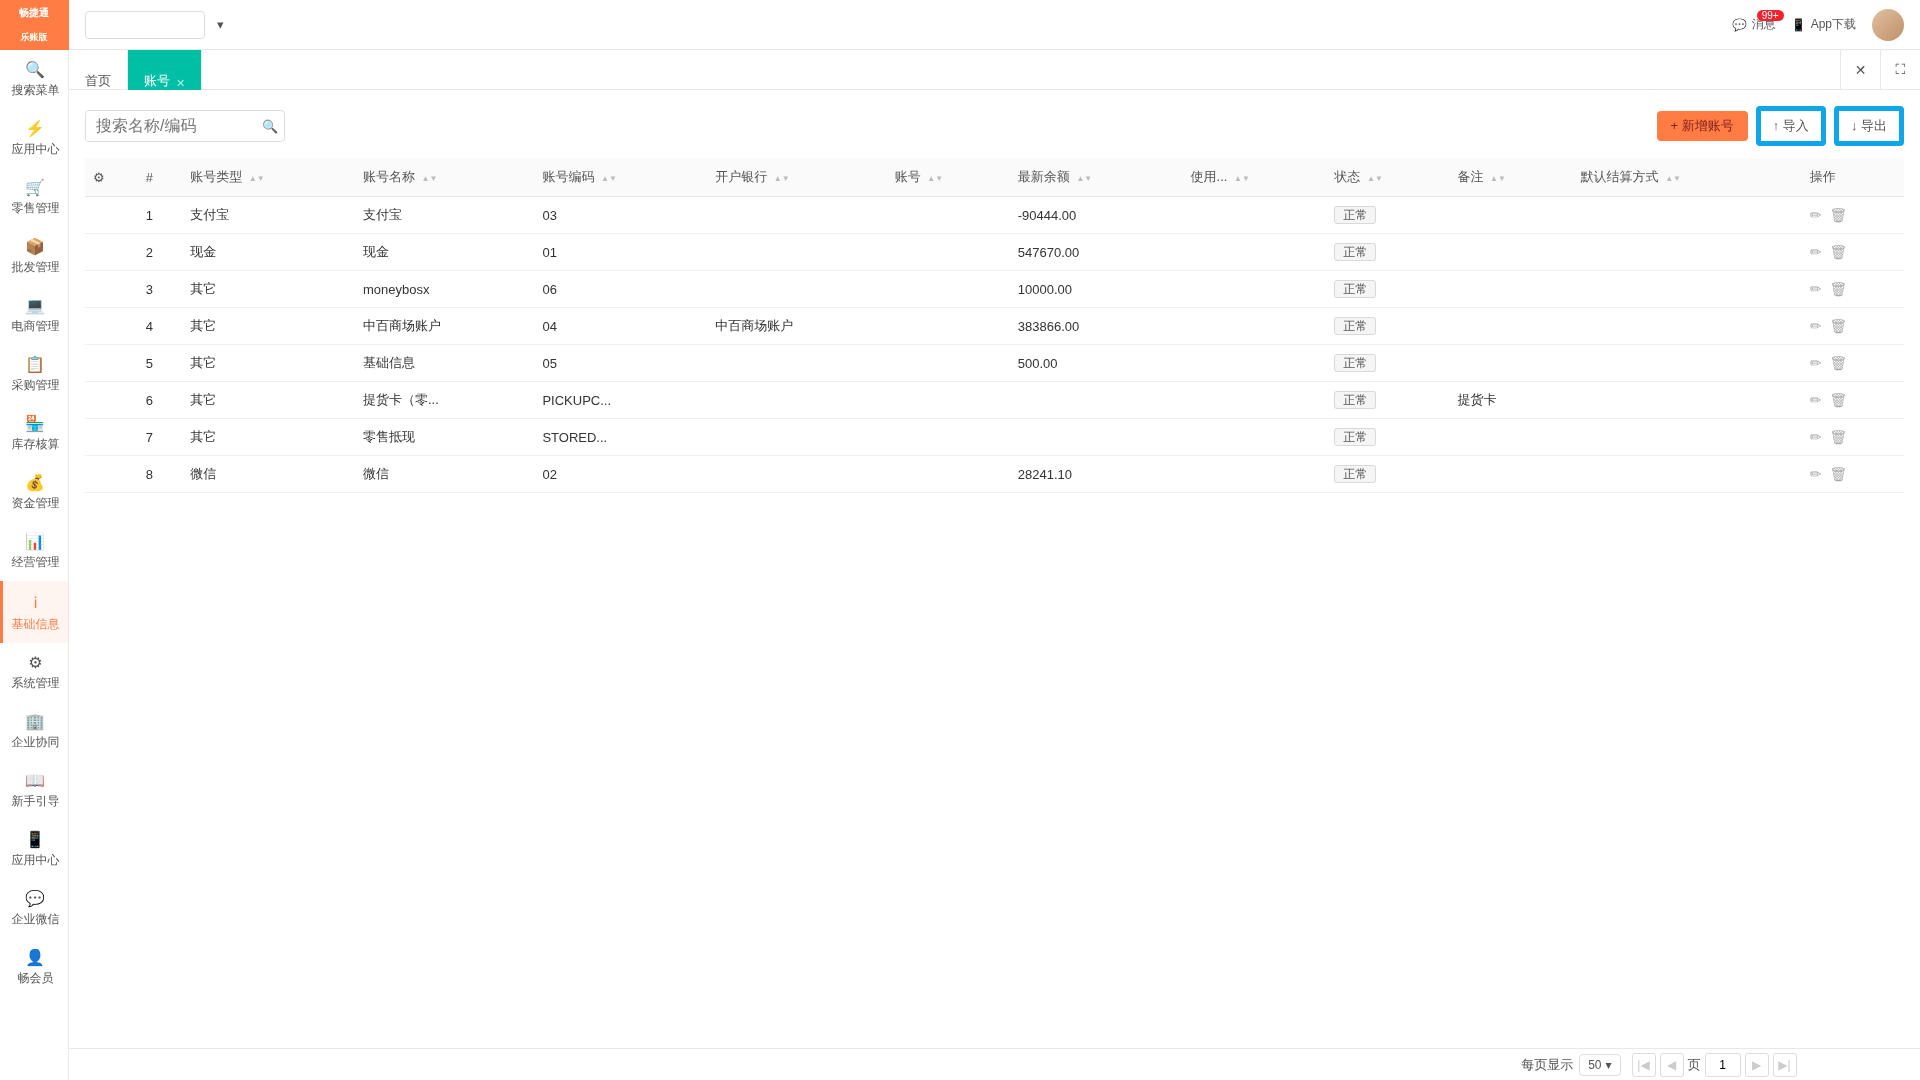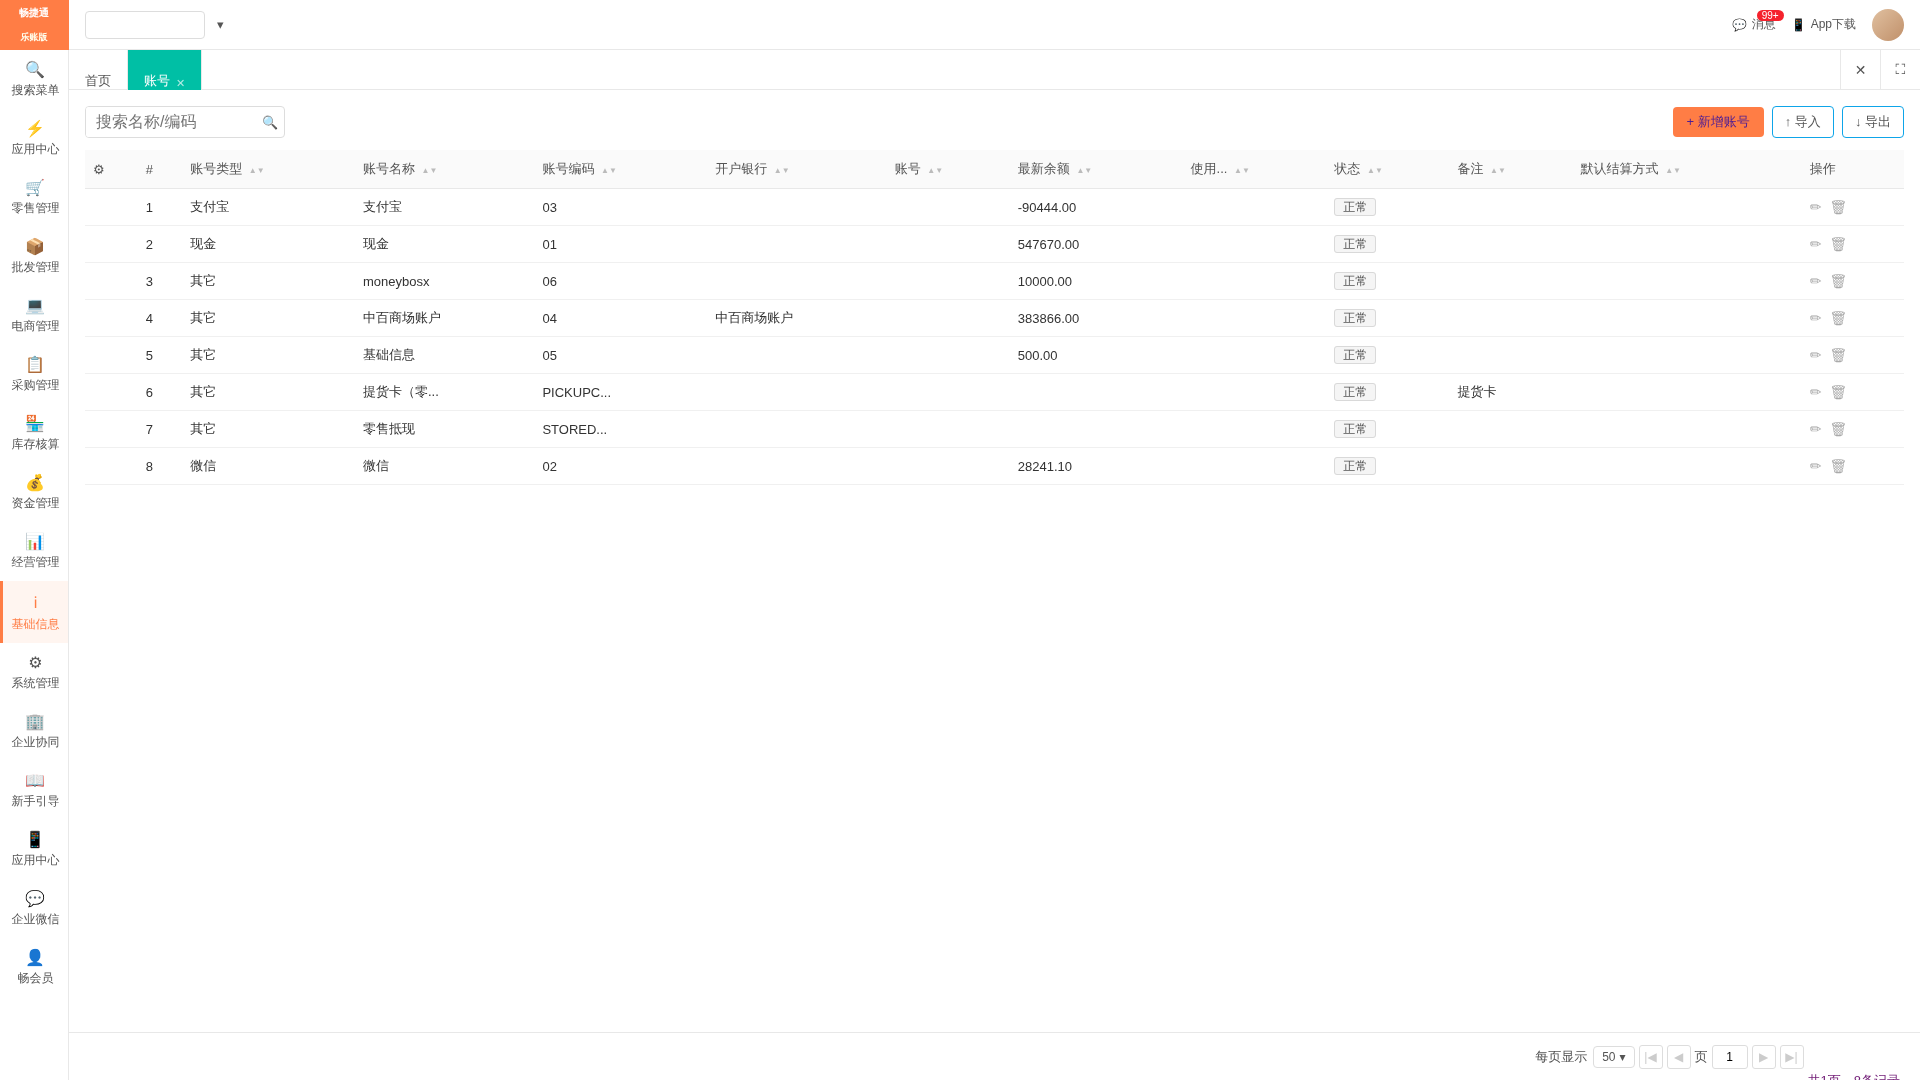--- a/index.html
+++ b/index.html
@@ -212,34 +212,34 @@
       cursor: pointer;
       color: #aaa;
     }
     .toolbar-right {
       display: flex;
       align-items: center;
       gap: 8px;
     }
     .btn-add {
       background: #ff7d45;
-      color: #4c1d95;
+      color: #7f1d1d;
       border: none;
       border-radius: 4px;
       padding: 6px 14px;
       cursor: pointer;
       font-size: 13px;
       display: flex;
       align-items: center;
       gap: 4px;
     }
     .btn-import, .btn-export {
       background: #fff;
       color: #555;
-      border: 1px solid #0ea5e9;
+      border: 5px solid #0ea5e9;
       border-radius: 4px;
       padding: 6px 12px;
       cursor: pointer;
       font-size: 13px;
       display: flex;
       align-items: center;
       gap: 4px;
     }
 
     
@@ -293,28 +293,28 @@
       gap: 8px;
     }
     .action-icon {
       cursor: pointer;
       color: #aaa;
       font-size: 14px;
     }
 
     
     .footer {
-      height: 48px;
+      height: 32px;
       background: #fff;
       border-top: 1px solid #e8e8e8;
       display: flex;
       align-items: center;
       justify-content: flex-end;
       padding: 12px 20px;
-      gap: 4px;
+      gap: 11px;
       font-size: 13px;
       color: #555;
     }
     .page-size-select {
       display: flex;
       align-items: center;
       gap: 6px;
     }
     .select-box {
       border: 1px solid #ddd;

